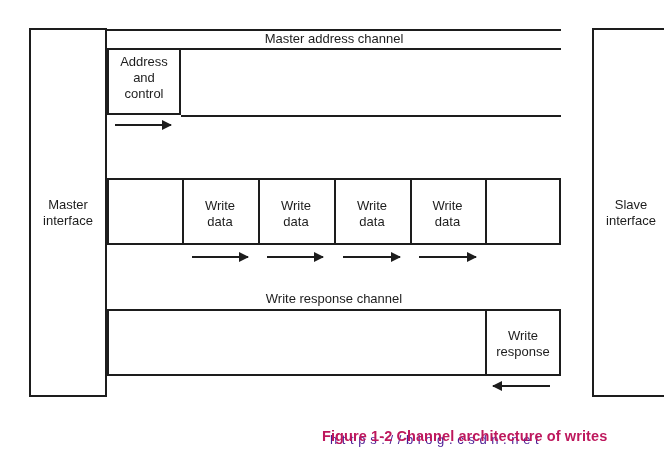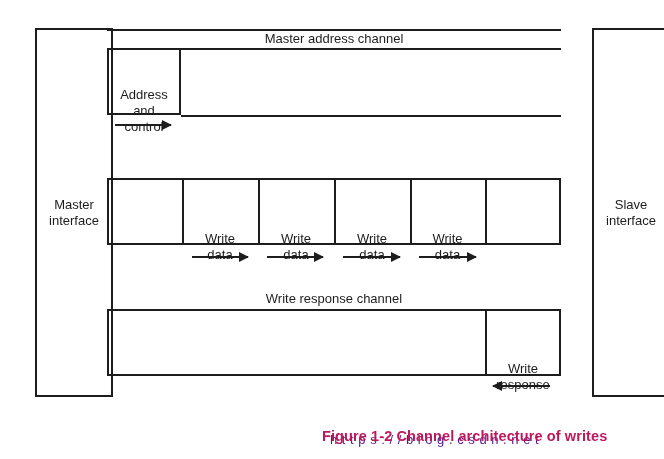--- a/index.html
+++ b/index.html
@@ -42,21 +42,21 @@
     border-left: 2px solid #1d1d1d;
   }
   .label {
     position: absolute;
     font-size: 13px;
     line-height: 15px;
     text-align: center;
     color: #1d1d1d;
     white-space: pre-line;
   }
-  .label.two-line { line-height: 16px; margin-top: 33px; }
+  .label.two-line { line-height: 16px; }
 
   
   #master-interface-box,
   #slave-interface-box {
     display: flex;
     align-items: center;
     justify-content: center;
   }
   .endpoint-label {
     font-size: 13px;
@@ -118,21 +118,21 @@
     color: #4c1d95;
     white-space: nowrap;
     letter-spacing: 0.5px;
   }
 </style>
 </head>
 <body>
 
 <div id="figure">
 
-  <div class="box" id="master-interface-box" style="left:29px; top:28px; width:78px; height:369px;margin-left:6px;">
+  <div class="box" id="master-interface-box" style="left:29px; top:28px; width:78px; height:369px;">
     <span class="endpoint-label">Master
 interface</span>
   </div>
 
   <div class="box" id="slave-interface-box" style="left:592px; top:28px; width:78px; height:369px;">
     <span class="endpoint-label">Slave
 interface</span>
   </div>
 
   <div class="hline" style="left:107px; top:29px; width:454px;"></div>

